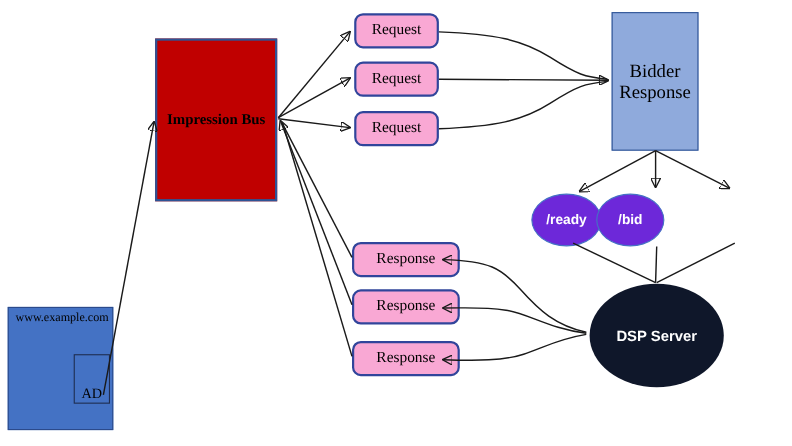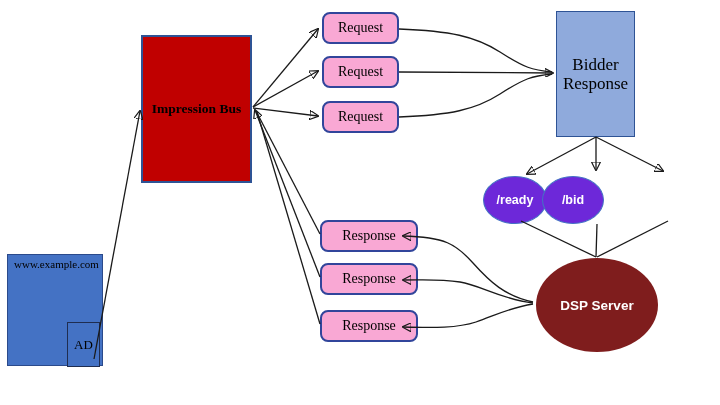--- a/index.html
+++ b/index.html
@@ -3,23 +3,23 @@
 <meta charset="utf-8">
 <style>
   html,body{margin:0;padding:0;background:#ffffff;}
   #canvas{
     position:relative;width:720px;height:405px;background:#ffffff;overflow:hidden;
     font-family:"Liberation Serif", serif;
   }
   .node{position:absolute;box-sizing:border-box;display:flex;align-items:center;justify-content:center;text-align:center;color:#000;}
 
   
-  .pub{left:7px;top:254px;width:96px;height:112px;background:#4472C4;border:1px solid #2B4A8B;display:block;}
+  .pub{left:7px;top:279px;width:96px;height:112px;background:#4472C4;border:1px solid #2B4A8B;display:block;}
   .pub .pub-label{display:block;padding:3px 0 0 6px;font-size:11px;color:#000;text-align:left;white-space:nowrap;}
-  .ad{left:67px;top:322px;width:33px;height:45px;background:#4472C4;border:1px solid #1F2D50;font-size:13px;}
+  .ad{left:67px;top:322px;width:33px;height:45px;background:#4472C4;border:1px solid #1F2D50;font-size:13px;align-items:flex-end;}
 
   
   .bus{left:141px;top:35px;width:111px;height:148px;background:#C00000;border:2px solid #2E5395;font-size:13.5px;line-height:18px;font-weight:bold;}
 
   
   .pill{width:77px;height:32px;background:#f9a8d4;border:2px solid #31459B;border-radius:8px;font-size:14px;}
   .req{left:322px;}
   .req1{top:12px;} .req2{top:56px;} .req3{top:101px;}
   .resp{left:320px;width:98px;}
   .resp1{top:220px;} .resp2{top:263px;} .resp3{top:310px;}
@@ -28,21 +28,21 @@
   .bidder{left:556px;top:11px;width:79px;height:126px;background:#8FAADC;border:1.5px solid #2E5395;font-size:17px;line-height:19px;}
 
   
   .ep{border-radius:50%;background:#6d28d9;border:1.5px solid #4472C4;color:#fff;
       font-family:"Liberation Sans", sans-serif;font-size:12.5px;font-weight:600;}
   .ep-ready{left:483px;top:176px;width:64px;height:48px;}
   .ep-bid{left:542px;top:176px;width:62px;height:48px;}
   .ep-click{left:639px;top:176px;width:62px;height:48px;}
 
   
-  .dsp{left:536px;top:258px;width:122px;height:94px;border-radius:50%;background:#7f1d1d;color:#fff;
+  .dsp{left:536px;top:258px;width:122px;height:94px;border-radius:50%;background:#0f172a;color:#fff;
        font-family:"Liberation Sans", sans-serif;font-size:13.5px;font-weight:700;}
 
   
   svg.arrows{position:absolute;left:0;top:0;width:720px;height:405px;pointer-events:none;}
   svg.arrows path, svg.arrows line{stroke:#1A1A1A;stroke-width:1.3;fill:none;}
 </style>
 </head>
 <body>
 
 <div id="canvas">

